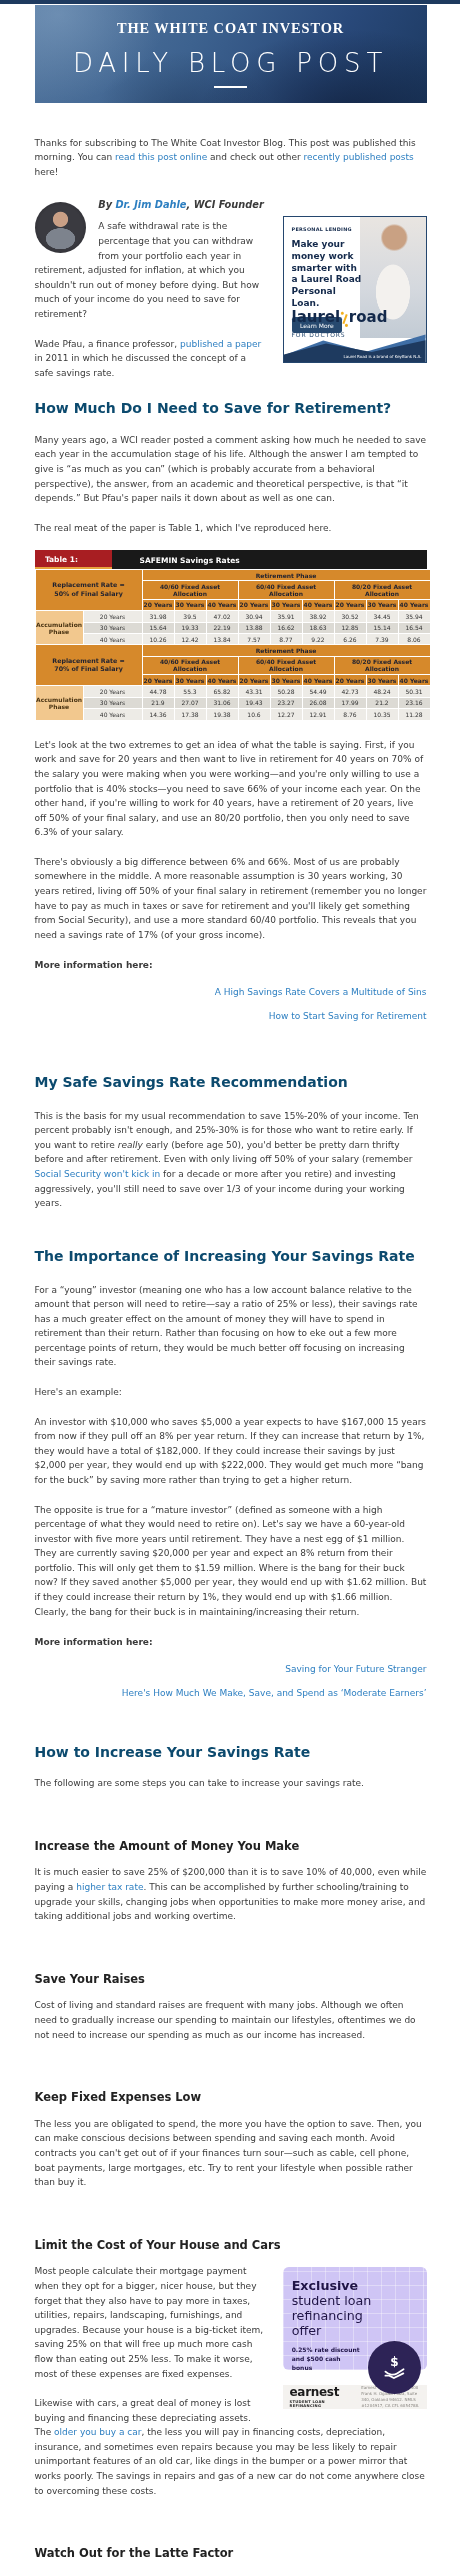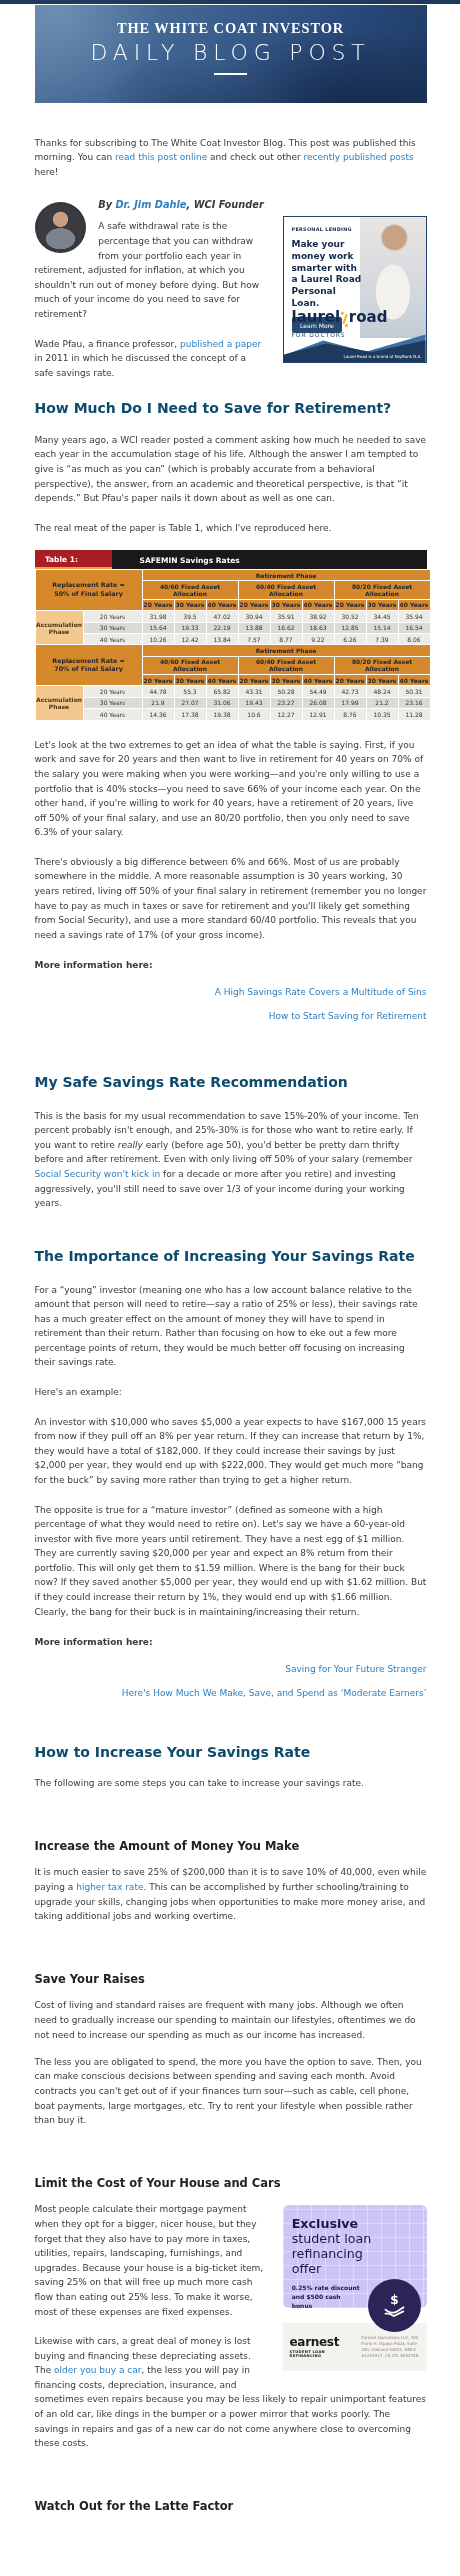--- a/index.html
+++ b/index.html
@@ -8,21 +8,21 @@
   .content{width:392px;margin:0 auto;}
   
   .hero{width:392px;height:98px;margin:0.6px auto 0;position:relative;overflow:hidden;
     background:
       radial-gradient(ellipse 242px 138px at 80% 112%, rgba(10,22,46,.62), transparent 62%),
       radial-gradient(ellipse 184px 150px at 6% 10%, rgba(150,180,210,.40), transparent 58%),
       radial-gradient(ellipse 150px 115px at 38% 118%, rgba(20,40,70,.45), transparent 60%),
       linear-gradient(118deg,#54779f 0%,#3d628f 40%,#29497a 72%,#1d3a62 100%);}
   .hero-inner{position:absolute;left:0;right:0;top:15px;text-align:center;color:#fff;}
   .hero-brand{font-family:"Liberation Serif",serif;font-weight:700;font-size:14.4px;letter-spacing:0.9px;}
-  .hero-title{font-size:22px;font-weight:200;letter-spacing:5.8px;margin-top:3px;}
+  .hero-title{font-size:26px;font-weight:200;letter-spacing:5.8px;margin-top:11px;}
   .hero-dash{width:33px;height:1.7px;background:#fff;margin:8.6px auto 0;}
   
   p{font-size:9px;line-height:1.62;margin:15px 0 0;}
   h2{font-size:14px;line-height:1.25;color:#0c4a6e;margin:20px 0 0;font-weight:700;}
   h3{font-size:11.5px;color:#222;margin:48px 0 0;font-weight:700;}
   .sg-link,a.link-p{color:#2d7fc1;text-decoration:none;cursor:pointer;text-align:right;}
   .sg-b{font-weight:700;} .sg-i{font-style:italic;}
   .byline{font-size:9.8px;margin-top:17.3px;}
   .more-info{font-weight:700;margin-top:16px;}
   .link-p{display:block;font-size:9px;margin-top:14px;}
@@ -61,21 +61,21 @@
   .ad-earnest{float:right;width:144px;margin:2.3px 0 8px 15px;cursor:pointer;}
   .e-box{position:relative;background:#cfc5f5;border-radius:5.8px;height:103px;box-sizing:border-box;
     padding:11.5px 9.2px;overflow:visible;
     background-image:repeating-linear-gradient(90deg,rgba(255,255,255,.35) 0 0.6px,transparent 0.6px 14px),
                      repeating-linear-gradient(0deg,rgba(255,255,255,.35) 0 0.6px,transparent 0.6px 14px);}
   .e-headline{font-size:12.7px;line-height:1.18;color:#201547;width:101px;}
   .e-sub{font-size:6px;font-weight:700;color:#201547;margin-top:8px;width:69px;line-height:1.45;}
   .e-circle{position:absolute;right:5.8px;bottom:-24px;width:53px;height:53px;border-radius:50%;
     background:#2d2356;display:flex;align-items:center;justify-content:center;z-index:2;}
   .e-gray{margin-top:15px;background:#f4f2ef;display:flex;align-items:center;gap:7px;
-    padding:12px 7px;box-sizing:border-box;}
+    padding:0 7px;box-sizing:border-box;}
   .e-logo{font-size:12px;font-weight:700;color:#1b1b1b;letter-spacing:-0.3px;line-height:1;}
   .e-logo-sub{font-size:3.7px;font-weight:700;letter-spacing:0.3px;color:#1b1b1b;margin-top:2.3px;}
   .e-fine{font-size:4px;color:#8a8782;line-height:1.5;width:62px;}
   
   .tbl-cap{display:flex;background:#191919;width:392px;margin-top:15px;gap:12px;}
   .tbl-cap .lab{background:#a81e22;color:#fff;font-weight:700;font-size:7.5px;padding:4.6px 0 2.9px 10.4px;
     width:77px;border-bottom:2.3px solid #e8a33d;box-sizing:border-box;}
   .tbl-cap .tit{color:#fff;font-weight:700;font-size:7.5px;padding:5.8px 0 4px 16px;}
   table.tbl{width:392px;border-collapse:collapse;table-layout:fixed;font-size:6px;}
   .tbl td{border:1.2px solid #fff;text-align:center;padding:1.7px 0.6px;color:#333;}
@@ -285,20 +285,21 @@
 
   <h2 style="margin-top:46px">How to Increase Your Savings Rate</h2>
   <p>The following are some steps you can take to increase your savings rate.</p>
 
   <h3>Increase the Amount of Money You Make</h3>
   <p style="margin-top:12.7px"><span class="">It is much easier to save 25% of $200,000 than it is to save 10% of 40,000, even while paying a </span><a class="sg-link" href="#">higher tax rate</a><span class="">. This can be accomplished by further schooling/training to upgrade your skills, changing jobs when opportunities to make more money arise, and taking additional jobs and working overtime.</span></p>
 
   <h3>Save Your Raises</h3>
   <p style="margin-top:12.7px">Cost of living and standard raises are frequent with many jobs. Although we often need to gradually increase our spending to maintain our lifestyles, oftentimes we do not need to increase our spending as much as our income has increased.</p>
 
+  <h3>Keep Fixed Expenses Low</h3>
   <p style="margin-top:12.7px">The less you are obligated to spend, the more you have the option to save. Then, you can make conscious decisions between spending and saving each month. Avoid contracts you can't get out of if your finances turn sour—such as cable, cell phone, boat payments, large mortgages, etc. Try to rent your lifestyle when possible rather than buy it.</p>
 
   <h3>Limit the Cost of Your House and Cars</h3>
   <div>
     <div class="ad-earnest">
       <div class="e-box">
         <div class="e-headline"><span class="sg-b">Exclusive</span><span class=""> student loan refinancing offer</span></div>
         <div class="e-sub">0.25% rate discount and $500 cash bonus</div>
         <div class="e-circle">
           <svg viewBox="0 0 24 24" width="29" height="29">

